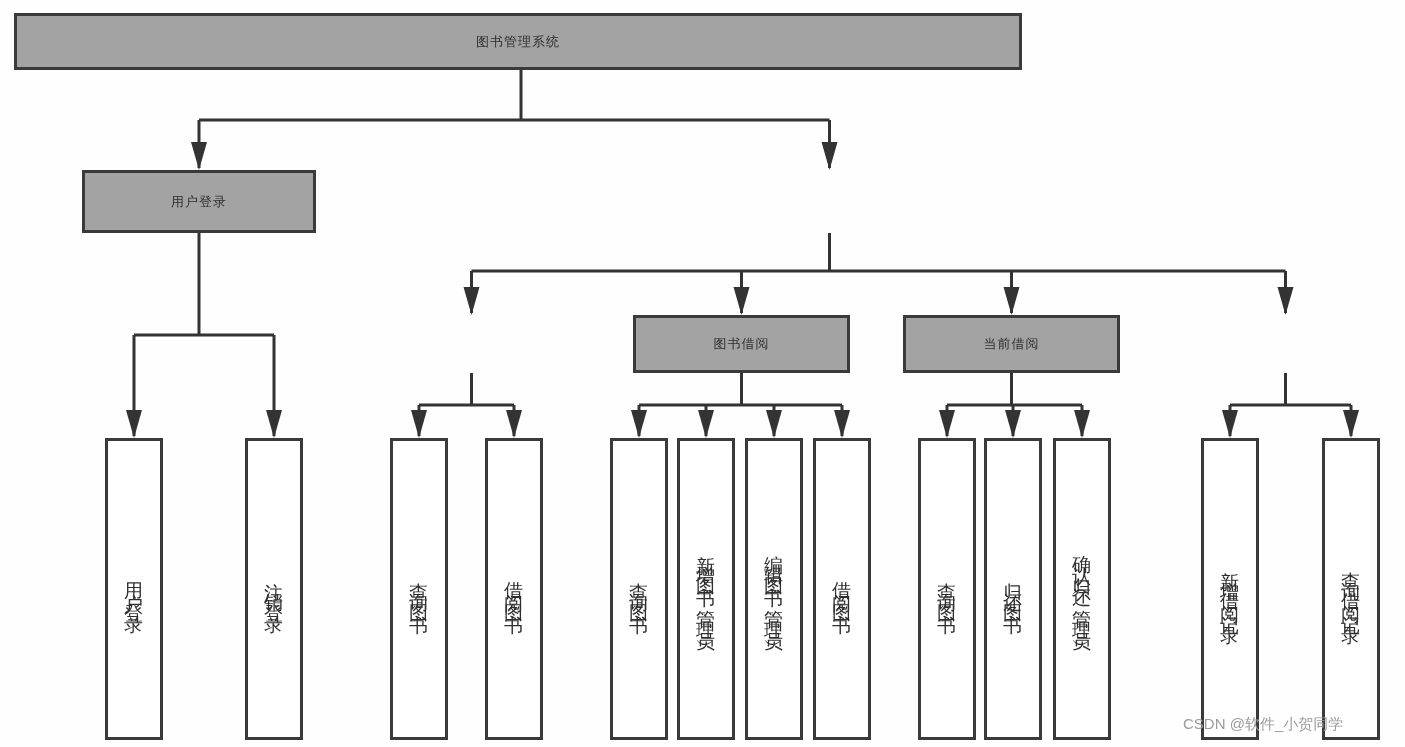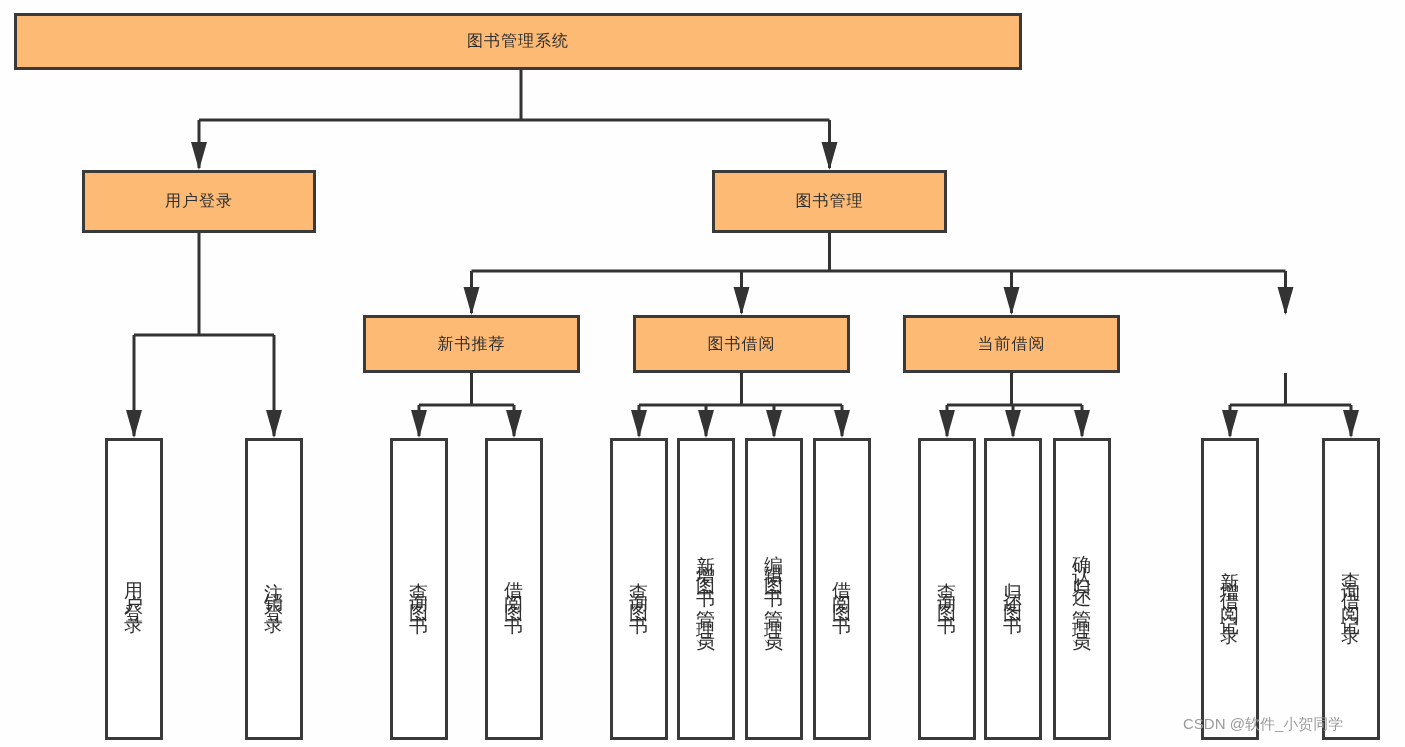--- a/index.html
+++ b/index.html
@@ -15,27 +15,27 @@
     overflow: hidden;
   }
   .connectors {
     position: absolute;
     left: 0; top: 0;
     width: 1405px; height: 747px;
   }
   .node {
     position: absolute;
     box-sizing: border-box;
-    background: #fdba74;
+    background: #a3a3a3;
     border: 3px solid #3a3a3a;
     display: flex;
     align-items: center;
     justify-content: center;
     color: #2f2f2f;
-    font-size: 16px;
+    font-size: 13px;
     letter-spacing: 1px;
   }
   .leaf {
     position: absolute;
     box-sizing: border-box;
     background: #ffffff;
     border: 3px solid #3a3a3a;
     width: 58px;
     top: 438px;
     height: 302px;
@@ -101,27 +101,21 @@
     </g>
   </svg>
 
   <div class="node" style="left:14px; top:13px; width:1008px; height:57px;">
     <span>图书管理系统</span>
   </div>
 
   <div class="node" style="left:82px; top:170px; width:234px; height:63px;">
     <span>用户登录</span>
   </div>
-  <div class="node" style="left:712px; top:170px; width:235px; height:63px;">
-    <span>图书管理</span>
-  </div>
 
-  <div class="node" style="left:363px; top:315px; width:217px; height:58px;">
-    <span>新书推荐</span>
-  </div>
   <div class="node" style="left:903px; top:315px; width:217px; height:58px;">
     <span>当前借阅</span>
   </div>
   <div class="node" style="left:633px; top:315px; width:217px; height:58px;">
     <span>图书借阅</span>
   </div>
 
   <div class="leaf" style="left:105px;">
     <span class="vtext">用户登录</span>
   </div>

